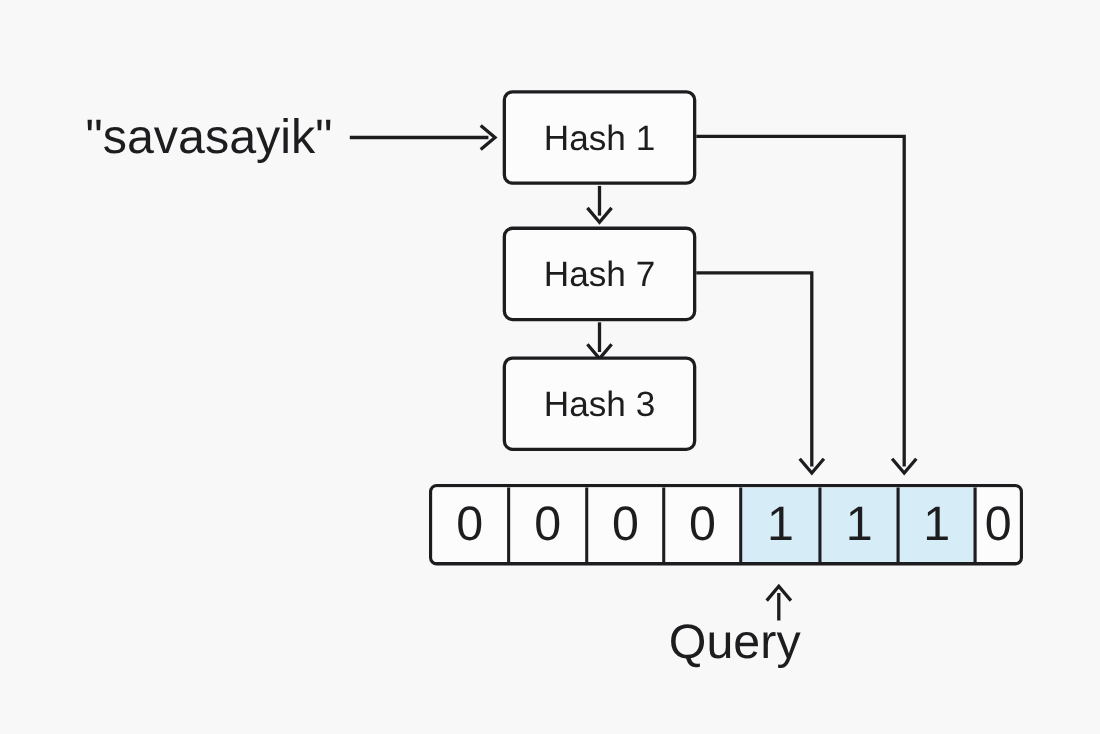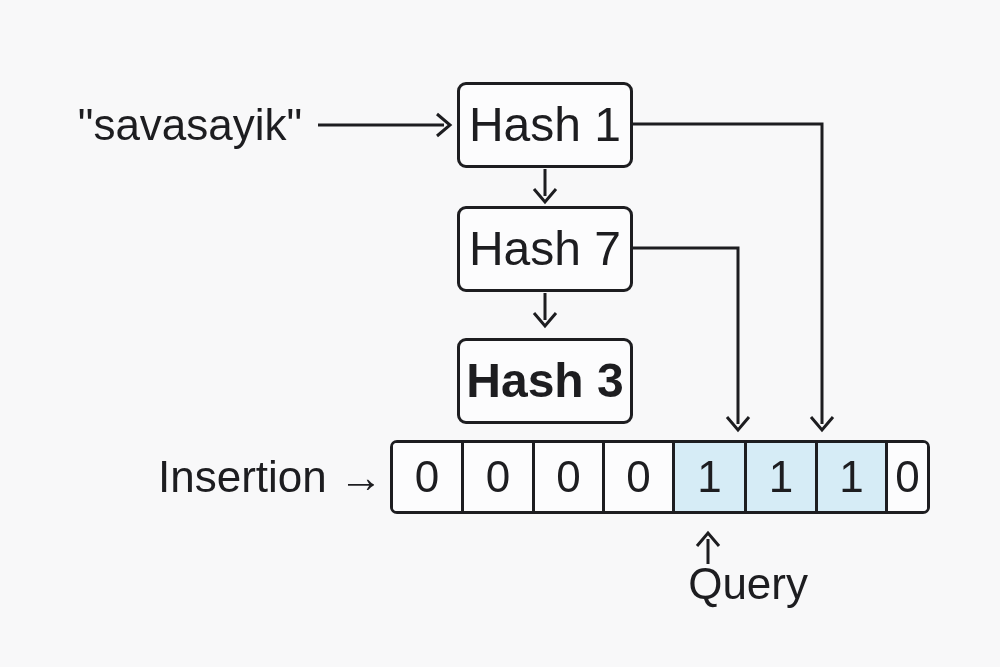--- a/index.html
+++ b/index.html
@@ -48,27 +48,27 @@
     left:457px;
     width:176px;
     height:86px;
     box-sizing:border-box;
     border:3px solid var(--line);
     border-radius:9px;
     background:var(--box-fill);
     text-align:center;
   }
   .hash-box span{
-    font-size:48px;
+    font-size:32px;
     line-height:80px;
     margin-top:16px;
   }
   .hash-box.h1{top:82px;}
   .hash-box.h2{top:206px;}
-  .hash-box.h3{top:338px;font-weight:bold;}
+  .hash-box.h3{top:324px;}
   .insertion-label{
     left:143px; top:444px;
     width:240px; height:66px;
     line-height:66px;
     text-align:right;
   }
   .bit-array{
     position:absolute;
     left:390px; top:440px;
     width:540px; height:74px;
@@ -87,21 +87,21 @@
     font-size:44px;
     line-height:68px;
     background:var(--box-fill);
   }
   .bit-cell:last-child{border-right:none;}
   .bit-cell.highlighted{background:var(--highlight);}
   .query-label{
     left:608px; top:558px;
     width:200px; height:52px;
     line-height:52px;
-    text-align:right;
+    text-align:left;
   }
 </style>
 </head>
 <body>
 
 <div class="canvas">
 
   <svg class="connectors" viewBox="0 0 1000 667" xmlns="http://www.w3.org/2000/svg">
 
     <g>
@@ -140,21 +140,20 @@
   <div class="hash-box h1">
     <span>Hash 1</span>
   </div>
   <div class="hash-box h2">
     <span>Hash 7</span>
   </div>
   <div class="hash-box h3">
     <span>Hash 3</span>
   </div>
 
-  <div class="label insertion-label">Insertion →</div>
 
   <div class="bit-array">
     <div class="bit-cell">0</div>
     <div class="bit-cell">0</div>
     <div class="bit-cell">0</div>
     <div class="bit-cell">0</div>
     <div class="bit-cell highlighted">1</div>
     <div class="bit-cell highlighted">1</div>
     <div class="bit-cell highlighted">1</div>
     <div class="bit-cell">0</div>

